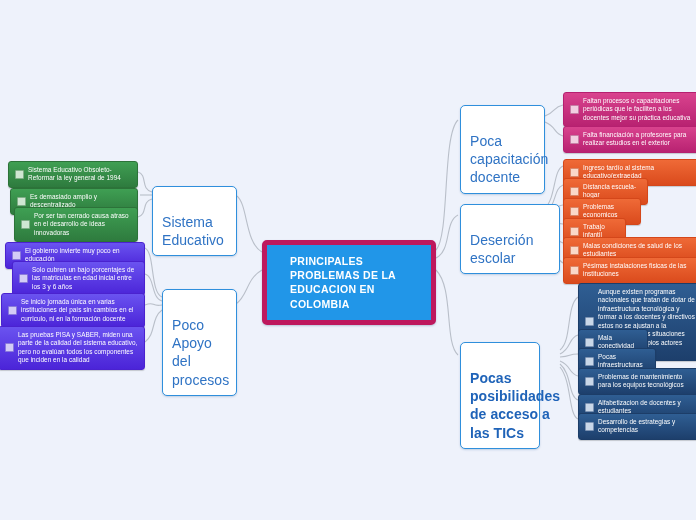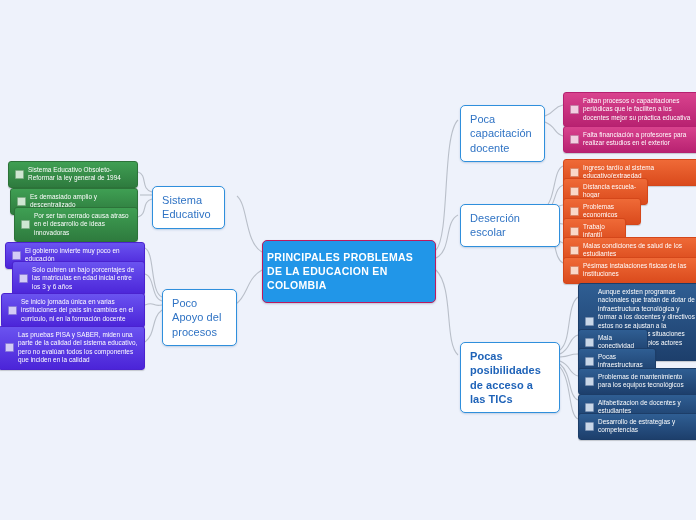--- a/index.html
+++ b/index.html
@@ -43,23 +43,23 @@
   }
   .node .txt {
     flex: 1 1 auto;
     line-height: 1.18;
     letter-spacing: 0.05px;
   }
 
   
   .node.root {
     background: #2196e8;
-    border: 1px solid #be185d;
+    border: 5px solid #be185d;
     border-radius: 5px;
-    padding: 9px 4px;
+    padding: 9px 23px;
     box-shadow: 0 1px 2px rgba(20,60,110,.25);
     align-items: center;
   }
   .node.root .txt {
     color: #ffffff;
     font-size: 10.5px;
     font-weight: bold;
     letter-spacing: .3px;
     line-height: 1.35;
   }
@@ -67,22 +67,23 @@
   
   .node.lvl1 {
     background: #ffffff;
     border: 1.5px solid #2f8fdc;
     border-radius: 5px;
     padding: 6px 9px;
     box-shadow: 0 1px 2px rgba(30,80,140,.22);
   }
   .node.lvl1 .txt {
     color: #2f73c4;
-    font-size: 11px;
+    font-size: 14px;
     line-height: 1.3;
+    margin-top: 20px;
   }
   .node.lvl1.bold .txt {
     font-weight: bold;
     color: #1f63b8;
   }
 
   
   .node.leaf {
     padding: 4px 6px;
     border-radius: 3px;
@@ -180,21 +181,21 @@
       <path d="M560,361 C572,366 568,373 578,376"></path>
       <path d="M560,364 C572,374 568,396 578,400"></path>
       <path d="M560,367 C572,382 568,414 578,419"></path>
     </g>
   </svg>
 
   <div class="node root" style="left:262px; top:240px; width:174px;">
     <span class="txt">PRINCIPALES PROBLEMAS DE LA EDUCACION EN COLOMBIA</span>
   </div>
 
-  <div class="node lvl1" style="left:152px; top:186px; width:73px;">
+  <div class="node lvl1" style="left:152px; top:186px; width:85px;">
     <span class="txt">Sistema Educativo</span>
   </div>
 
   <div class="node leaf green" style="left:8px; top:161px; width:130px;">
     <span class="chk"></span>
     <span class="txt">Sistema Educativo Obsoleto-Reformar la ley general de 1994</span>
   </div>
 
   <div class="node leaf green" style="left:10px; top:188px; width:128px;">
     <span class="chk"></span>
@@ -271,21 +272,21 @@
   <div class="node leaf orange" style="left:563px; top:237px; width:140px;">
     <span class="chk"></span>
     <span class="txt">Malas condiciones de salud de los estudiantes</span>
   </div>
 
   <div class="node leaf orange" style="left:563px; top:257px; width:140px;">
     <span class="chk"></span>
     <span class="txt">Pésimas instalaciones fisicas de las instituciones</span>
   </div>
 
-  <div class="node lvl1 bold" style="left:460px; top:342px; width:100px;">
+  <div class="node lvl1 bold" style="left:460px; top:342px; width:80px;">
     <span class="txt">Pocas posibilidades de acceso a las TICs</span>
   </div>
 
   <div class="node leaf navy" style="left:578px; top:283px; width:125px;">
     <span class="chk"></span>
     <span class="txt">Aunque existen programas nacionales que tratan de dotar de infraestructura tecnológica y formar a los docentes y directivos estos no se ajustan a la problemática y las situaciones que viven los propios actores escolares</span>
   </div>
 
   <div class="node leaf navy" style="left:578px; top:329px; width:70px;">
     <span class="chk"></span>

